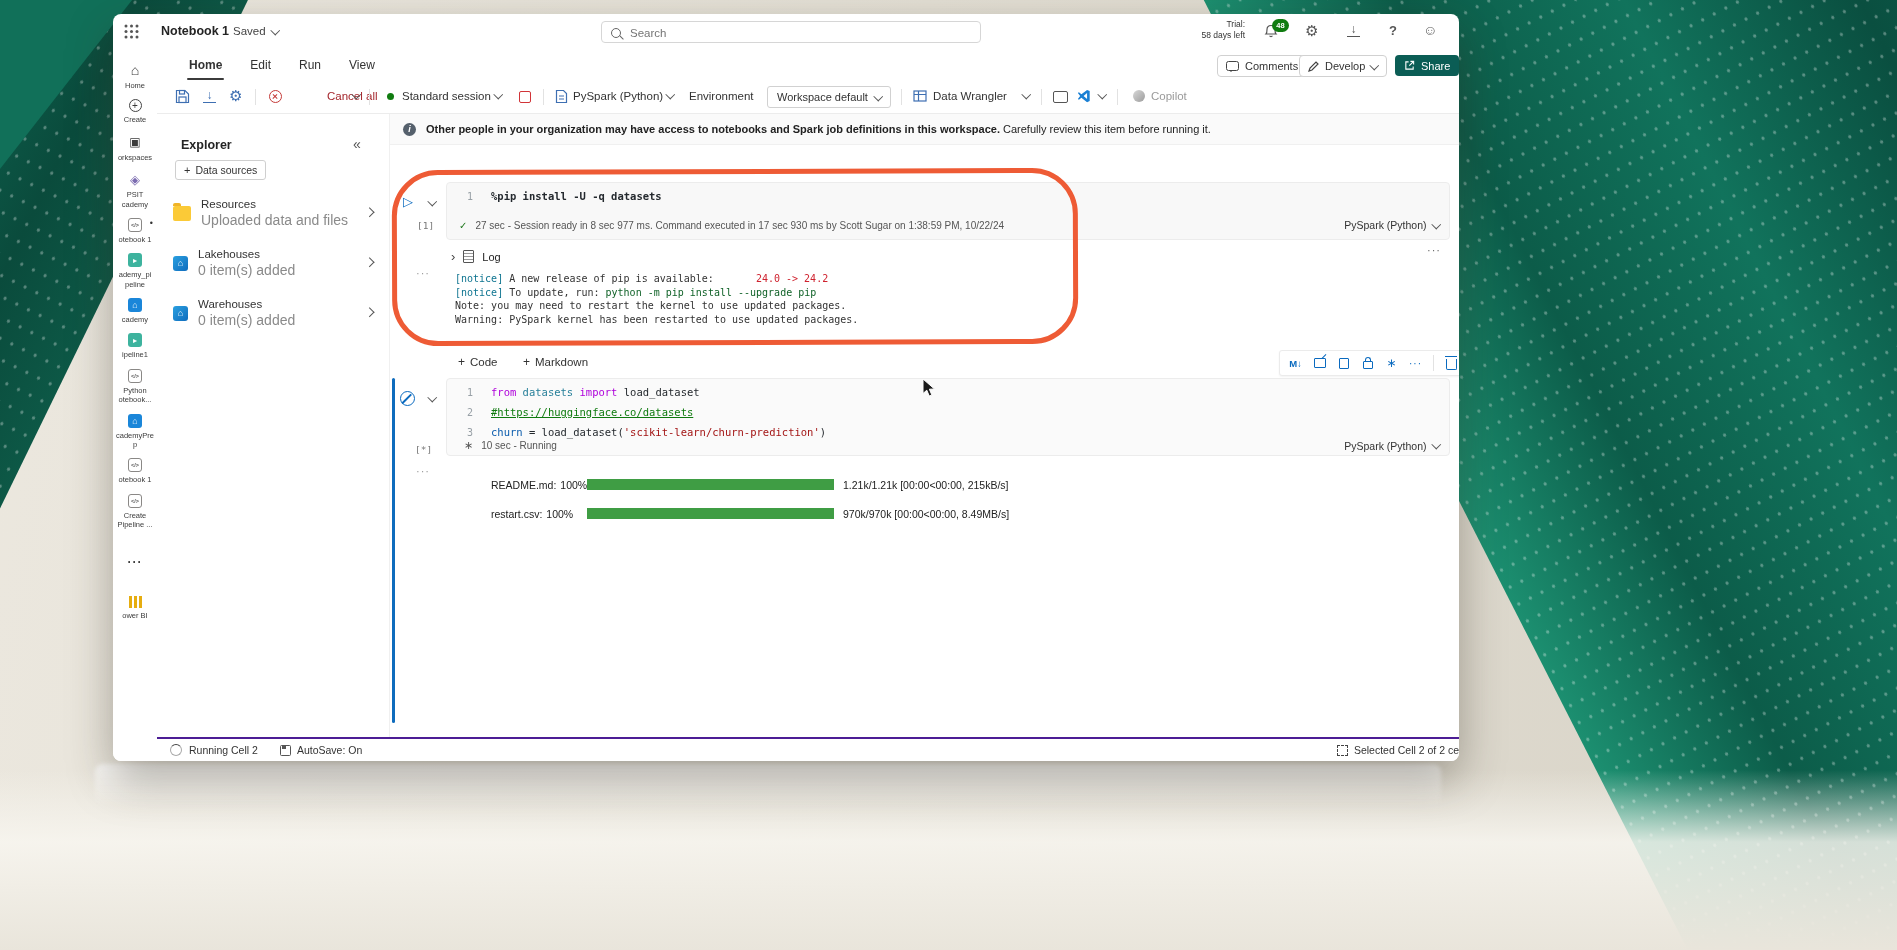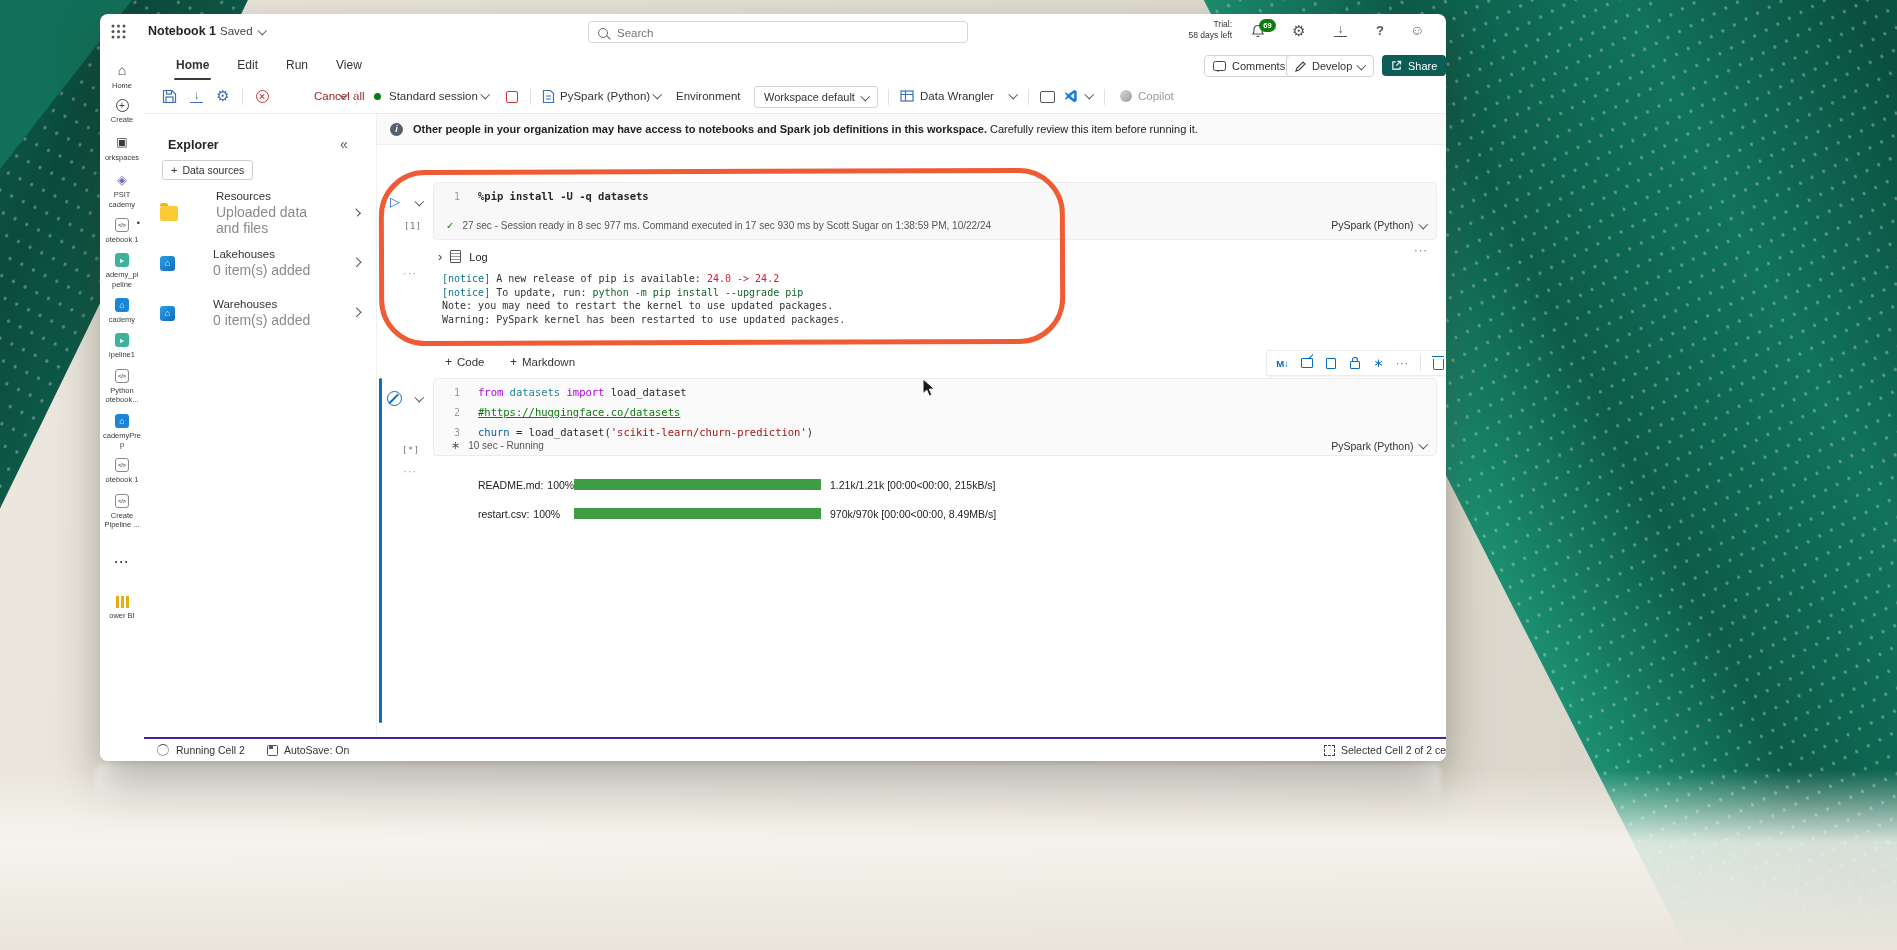--- a/index.html
+++ b/index.html
@@ -18,21 +18,21 @@
   #rib-r1{right:-430px;top:-320px;width:780px;height:1800px;transform:rotate(-27deg);
     background:linear-gradient(90deg,#1c8f70 0%,#0c5c49 22%,#11735c 48%,#0a4f40 75%,#0e6450 100%);}
   #rib-l1{left:-160px;top:-280px;width:250px;height:1150px;transform:rotate(26deg);
     background:linear-gradient(90deg,#0e6350,#0a4b3c 60%,#0d5846);}
   #rib-l2{left:-90px;top:-250px;width:120px;height:720px;transform:rotate(38deg);background:#117059;}
   #floor{left:0;right:0;bottom:0;height:180px;
     background:linear-gradient(180deg,rgba(246,244,238,0),rgba(248,246,240,.85) 40%,#e9e5db);}
   #reflect{left:95px;top:764px;width:1346px;height:42px;border-radius:8px;
     background:linear-gradient(rgba(255,255,255,.8),rgba(255,255,255,0));filter:blur(2px);}
   
-  #app{left:100px;top:14px;width:1346px;height:747px;background:#fff;border-radius:8px;
+  #app{left:113px;top:14px;width:1346px;height:747px;background:#fff;border-radius:8px;
        box-shadow:0 18px 45px rgba(50,45,35,.38);overflow:hidden;font-size:12px;color:#242424;}
   .chev{display:inline-block;width:5.5px;height:5.5px;border-right:1.3px solid #555;
         border-bottom:1.3px solid #555;transform:rotate(45deg);margin-top:-2px;}
   .chev.r{transform:rotate(-45deg);}
   .vsep{display:inline-block;width:1px;height:16px;background:#e2e2e2;}
   
   #searchbox{border:1px solid #d6d6d6;border-radius:4px;background:#fff;}
   #searchinput{position:absolute;left:26px;top:1px;width:340px;height:18px;border:none;outline:none;
                font-size:11.5px;background:transparent;color:#333;font-family:"Liberation Sans",sans-serif;}
   .lens{display:inline-block;width:8px;height:8px;border:1.4px solid #666;border-radius:50%;position:relative;}
@@ -81,21 +81,21 @@
   .ri-notebook::before{content:"</>";}
   .ri-pipeline,.ri-pipeline2{background:#3db39e;border-radius:3px;width:14px;height:14px;color:#fff;font-size:8px;}
   .ri-pipeline::before,.ri-pipeline2::before{content:"▸";}
   .ri-lakehouse{background:#1a86d9;border-radius:3px;width:14px;height:14px;color:#fff;font-size:9px;}
   .ri-lakehouse::before{content:"⌂";}
   .ri-more::before{content:"···";letter-spacing:1px;font-weight:700;}
   .ri-powerbi{width:13px;height:12px;background:linear-gradient(90deg,#e6ad10 0 3px,transparent 3px 5px,#e6ad10 5px 8px,transparent 8px 10px,#e6ad10 10px 13px);}
   
   #explorer{background:#fff;border-right:1px solid #f0f0f0;box-sizing:border-box;}
   .dsbtn{display:inline-flex;align-items:center;gap:5px;height:18px;padding:0 8px;border:1px solid #cfcfcf;border-radius:3px;font-size:10.5px;color:#333;background:#fff;}
-  .exp-row{display:flex;align-items:center;height:50px;padding-left:16px;gap:28px;}
+  .exp-row{display:flex;align-items:center;height:50px;padding-left:16px;}
   .ei{width:18px;height:15px;margin-right:10px;position:relative;flex:none;}
   .ei-folder{background:#fbca37;border-radius:2px;}
   .ei-folder::before{content:"";position:absolute;top:-3px;left:0;width:8px;height:3px;background:#f0b428;border-radius:2px 2px 0 0;}
   .ei-lakehouse,.ei-warehouse{background:linear-gradient(135deg,#2aa0e0,#0f6cbd);border-radius:3px;width:15px;height:15px;
      color:#fff;font-size:9px;display:flex;align-items:center;justify-content:center;}
   .ei-lakehouse::before,.ei-warehouse::before{content:"⌂";}
   .exp-meta{display:flex;flex-direction:column;gap:2px;}
   .exp-name{font-size:11.5px;color:#333;}
   .exp-sub{font-size:14px;color:#8a8a8a;}
   .exp-row .chev{margin-left:auto;margin-right:18px;}
@@ -106,21 +106,21 @@
   .lcode{font-family:"DejaVu Sans Mono",monospace;font-size:10.5px;white-space:pre;}
   .cellstatus{position:absolute;left:0;right:10px;display:flex;align-items:center;}
   .ck{color:#21791f;font-size:10px;margin-left:12px;}
   .stxt{font-size:10px;color:#555;margin-left:8px;}
   .kern{margin-left:auto;font-size:10.5px;color:#333;display:flex;gap:6px;align-items:center;}
   .magic{font-weight:700;color:#24292e;}
   .kw{color:#af00db;} .mod{color:#267f99;} .plain{color:#24292e;}
   .var{color:#0b5cad;} .str{color:#a31515;}
   .comment{color:#0e7a0e;text-decoration:underline;}
   .logline{font-family:"DejaVu Sans Mono",monospace;font-size:10px;line-height:13.5px;white-space:pre;}
-  .lg-teal{color:#0e7490;} .lg-red{color:#cf222e;} .lg-green{color:#116329;} .lg-plain{color:#333;}
+  .lg-teal{color:#0e7490;} .lg-red{color:#cf222e;margin-left:36px;} .lg-green{color:#116329;} .lg-plain{color:#333;}
   .doc{display:inline-block;width:9px;height:11px;border:1.1px solid #555;border-radius:1px;
        background:linear-gradient(#fff 0 2px,#999 2px 3px,#fff 3px 5px,#999 5px 6px,#fff 6px 8px,#999 8px 9px,#fff 9px);}
   .expch{font-size:13px;color:#444;line-height:10px;}
   .addbtn{display:flex;align-items:center;gap:5px;font-size:11.5px;color:#333;}
   .plus{font-size:12px;color:#333;}
   
   #celltools{background:#fff;border:1px solid #ebebeb;border-radius:3px;box-shadow:0 1px 2px rgba(0,0,0,.05);}
   .ct{display:inline-flex;align-items:center;justify-content:center;min-width:13px;height:16px;font-size:10px;color:#0a6abf;}
   .editbox{display:inline-block;width:10px;height:8px;border:1.3px solid #0a6abf;border-radius:1px;position:relative;}
   .editbox::after{content:"";position:absolute;right:-2px;top:-3px;width:6px;height:1.3px;background:#0a6abf;transform:rotate(-45deg);}
@@ -188,21 +188,21 @@
       </div>
       <div class="a" style="left:1060px;top:5px;width:72px;font-size:8.5px;line-height:1.35;color:#333;text-align:right;">
         <div>Trial:</div>
           <div>58 days left</div>
       </div>
       <div class="a" style="left:1150px;top:9px;width:20px;height:20px;">
         <svg width="16" height="16" viewBox="0 0 16 16" fill="none" stroke="#555" stroke-width="1.2">
           <path d="M3 11 C3 11 4 10 4 6.5 C4 4 5.5 2.5 8 2.5 C10.5 2.5 12 4 12 6.5 C12 10 13 11 13 11 Z"></path>
           <path d="M6.6 12.8 A1.6 1.6 0 0 0 9.4 12.8"></path>
         </svg>
-        <span class="badge">69</span>
+        <span class="badge">48</span>
       </div>
       <div class="a tbicon" style="left:1192px;top:8px;font-size:15px;">⚙</div>
       <div class="a" style="left:1234px;top:9px;width:13px;text-align:center;border-bottom:1.6px solid #555;color:#555;font-size:12px;line-height:13px;">
         <span>↓</span>
       </div>
       <div class="a tbicon" style="left:1276px;top:9px;font-size:13px;font-weight:600;">?</div>
       <div class="a tbicon" style="left:1310px;top:8px;font-size:14px;">☺</div>
     </div>
 
     <div class="a" style="left:44px;top:36px;width:1302px;height:30px;">

